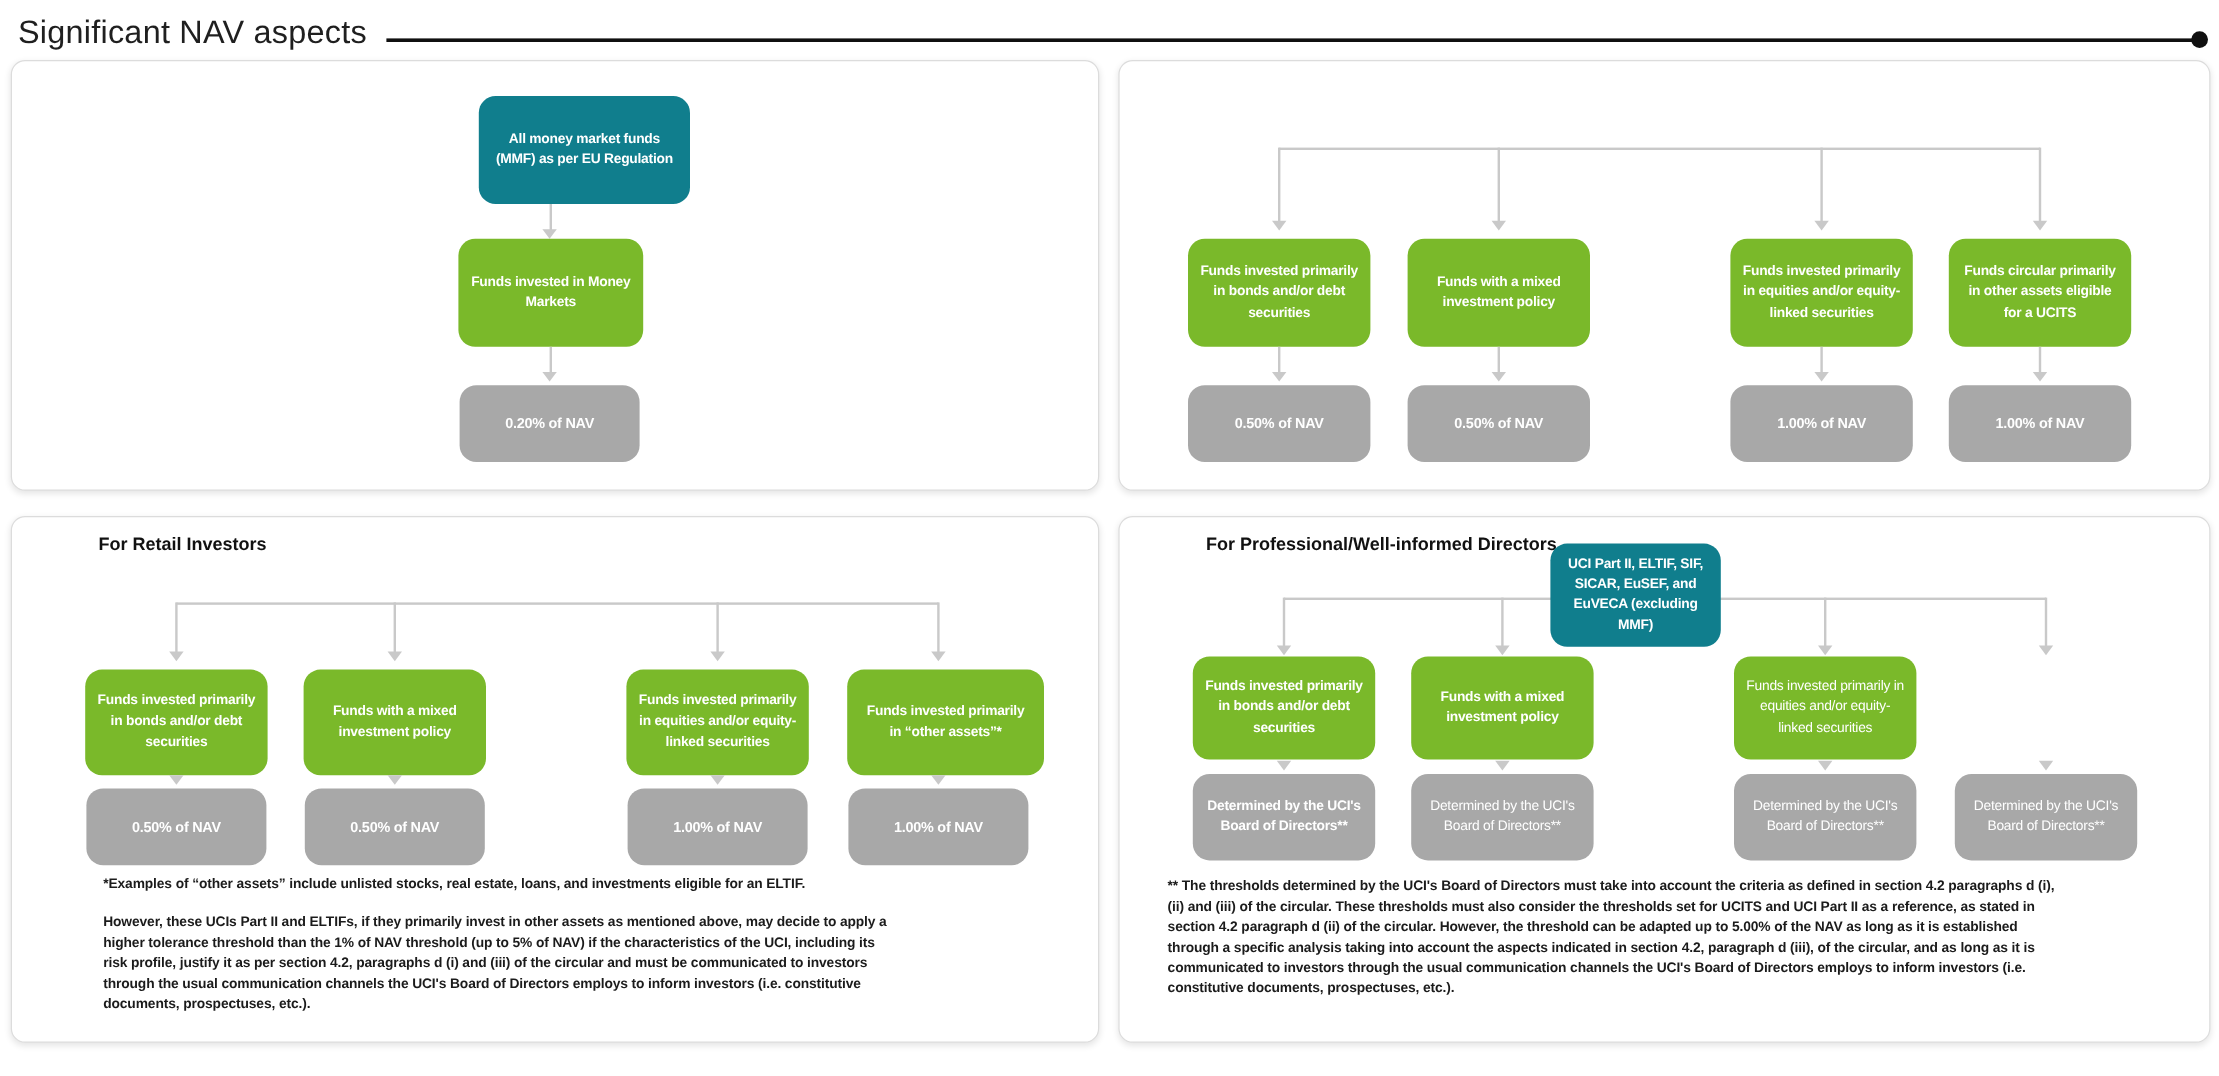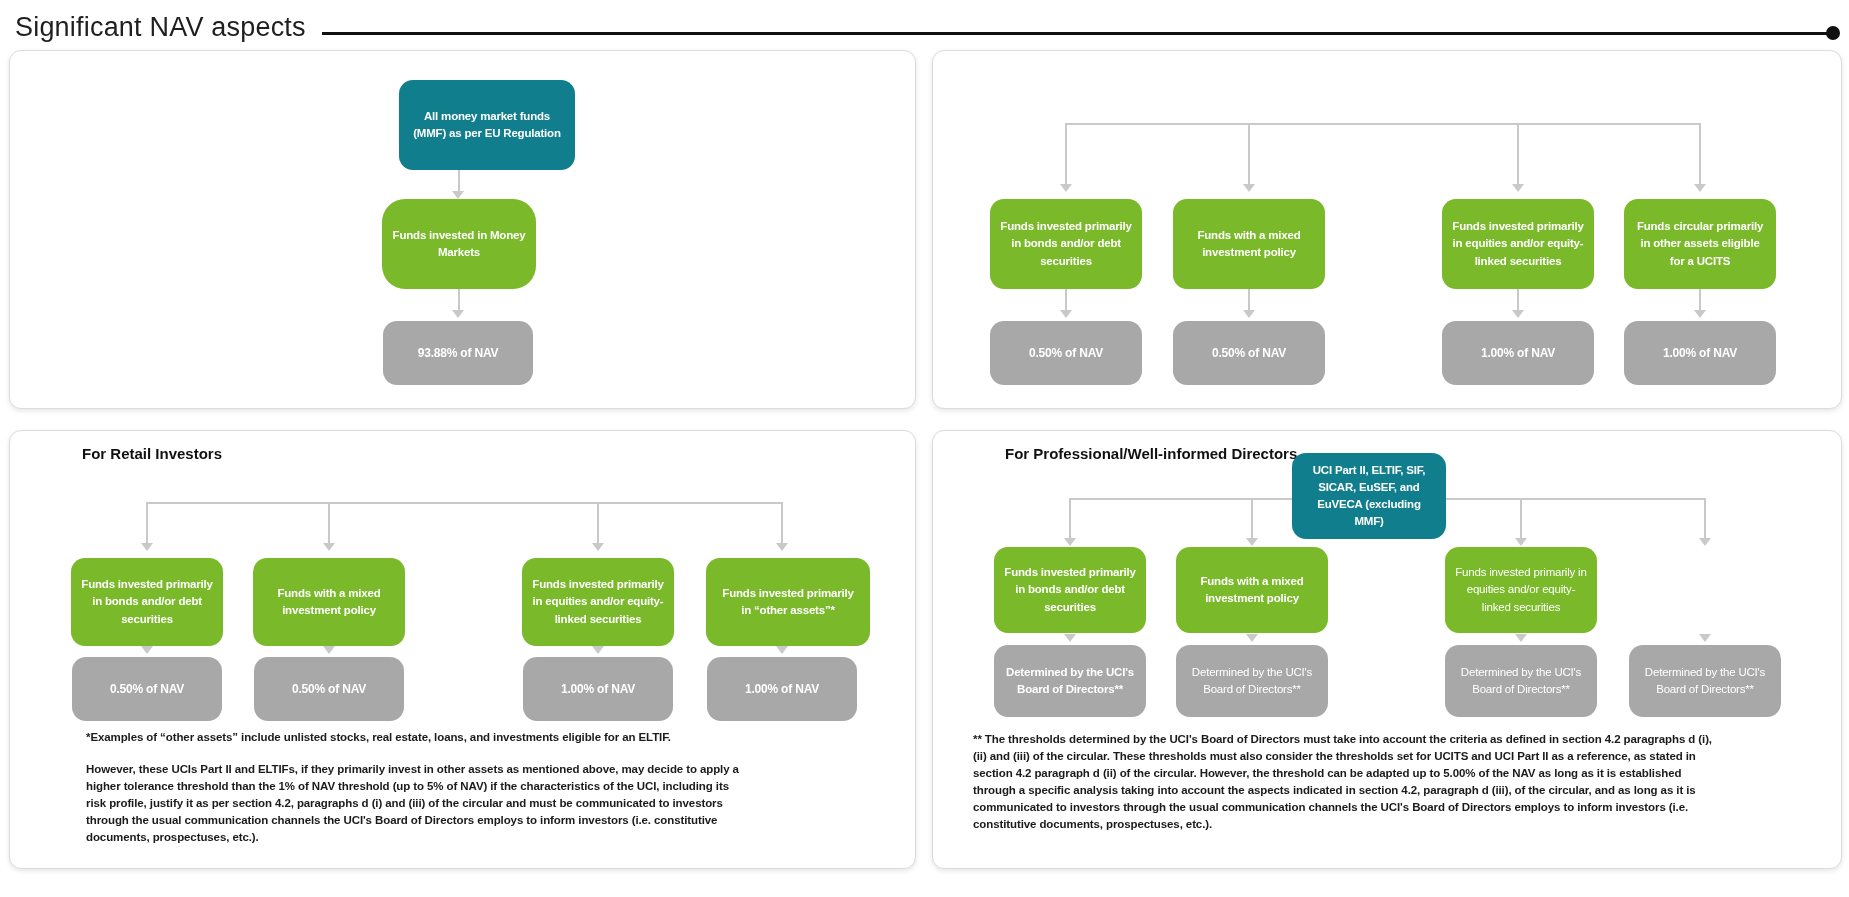--- a/index.html
+++ b/index.html
@@ -47,24 +47,24 @@
 <body>
 
 <div class="page-title">Significant NAV aspects</div>
 <div class="title-rule"></div>
 <div class="title-dot"></div>
 
 <div class="panel" id="panel-mmf">
   <div class="node teal" style="left:361px;top:29px;width:176px;height:90px;margin-left:28px;">All money market funds (MMF) as per EU Regulation</div>
   <div class="vline" style="left:448px;top:119px;height:22px;"></div>
   <div class="ah" style="left:442px;top:140px;"></div>
-  <div class="node green" style="left:372px;top:148px;width:154px;height:90px;border-radius:23px;">Funds invested in Money Markets</div>
+  <div class="node green" style="left:372px;top:148px;width:154px;height:90px;">Funds invested in Money Markets</div>
   <div class="vline" style="left:448px;top:238px;height:22px;"></div>
   <div class="ah" style="left:442px;top:259px;"></div>
-  <div class="node grayb val" style="left:373px;top:270px;width:150px;height:64px;">93.88% of NAV</div>
+  <div class="node grayb val" style="left:373px;top:270px;width:150px;height:64px;">0.20% of NAV</div>
 </div>
 
 <div class="panel" id="panel-ucits">
   <div class="hline" style="left:133px;top:72px;width:634px;"></div>
   <div class="vline" style="left:132px;top:72px;height:62px;"></div>
   <div class="vline" style="left:315px;top:72px;height:62px;"></div>
   <div class="vline" style="left:584px;top:72px;height:62px;"></div>
   <div class="vline" style="left:766px;top:72px;height:62px;"></div>
   <div class="ah" style="left:127px;top:133px;"></div>
   <div class="ah" style="left:310px;top:133px;"></div>
@@ -128,21 +128,21 @@
 
   <div class="hline" style="left:137px;top:67px;width:635px;"></div>
   <div class="vline" style="left:136px;top:67px;height:41px;"></div>
   <div class="vline" style="left:318px;top:67px;height:41px;"></div>
   <div class="vline" style="left:587px;top:67px;height:41px;"></div>
   <div class="vline" style="left:771px;top:67px;height:41px;"></div>
   <div class="ah" style="left:131px;top:107px;"></div>
   <div class="ah" style="left:313px;top:107px;"></div>
   <div class="ah" style="left:582px;top:107px;"></div>
   <div class="ah" style="left:766px;top:107px;"></div>
-  <div class="node teal" style="left:359px;top:22px;width:154px;height:86px;">UCI Part II, ELTIF, SIF, SICAR, EuSEF, and EuVECA (excluding MMF)</div>
+  <div class="node teal" style="left:359px;top:22px;width:142px;height:86px;">UCI Part II, ELTIF, SIF, SICAR, EuSEF, and EuVECA (excluding MMF)</div>
 
   <div class="node green" style="left:61px;top:116px;width:152px;height:86px;">Funds invested primarily in bonds and/or debt securities</div>
   <div class="node green" style="left:243px;top:116px;width:152px;height:86px;">Funds with a mixed investment policy</div>
   <div class="node green light" style="left:512px;top:116px;width:152px;height:86px;">Funds invested primarily in equities and/or equity-linked securities</div>
 
   <div class="ah" style="left:131px;top:203px;"></div>
   <div class="ah" style="left:313px;top:203px;"></div>
   <div class="ah" style="left:582px;top:203px;"></div>
   <div class="ah" style="left:766px;top:203px;"></div>
 

